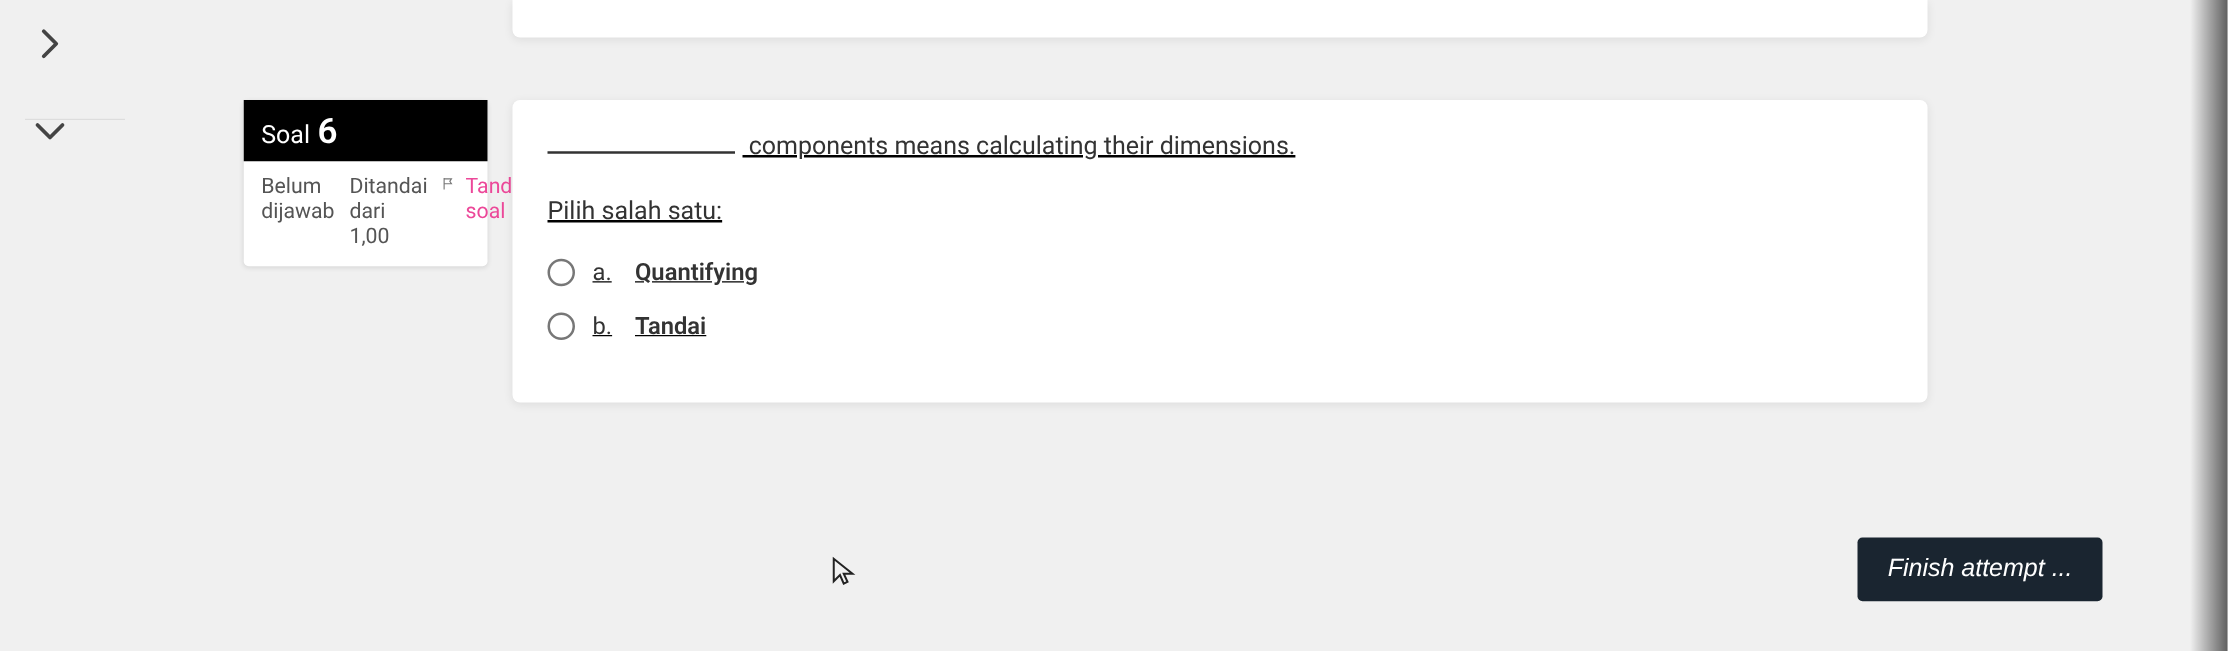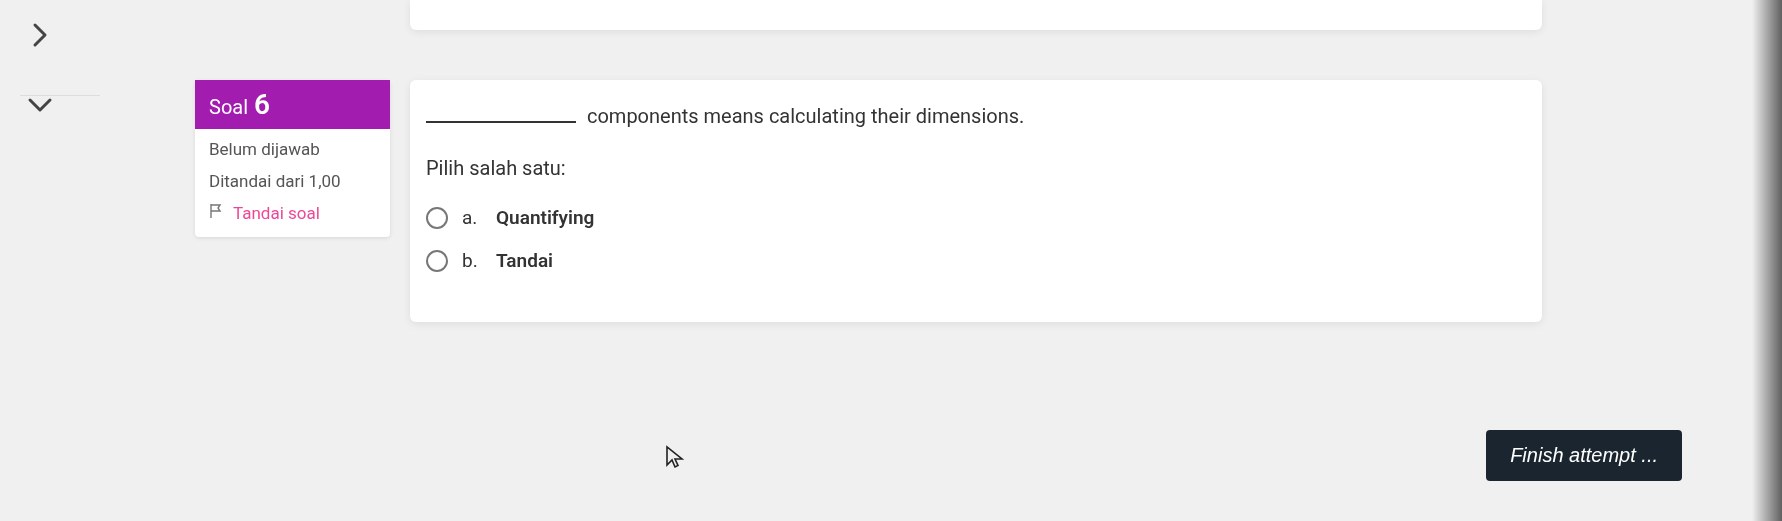--- a/index.html
+++ b/index.html
@@ -53,38 +53,38 @@
     .question-info {
       position: absolute;
       left: 195px;
       top: 80px;
       width: 195px;
       background: #fff;
       border-radius: 4px;
       box-shadow: 0 1px 4px rgba(0,0,0,0.1);
     }
     .question-badge {
-      background: #a21caf;
+      background: #000000;
       color: #fff;
       padding: 8px 14px;
       font-size: 20px;
       display: flex;
       align-items: baseline;
       gap: 6px;
     }
     .question-badge-number {
       font-size: 28px;
       font-weight: 600;
     }
     .question-meta {
       padding: 10px 14px 14px 14px;
       color: #555;
       font-size: 17px;
       display: flex;
-      flex-direction: column;
+      flex-direction: row;
       gap: 12px;
     }
     .flag-link {
       display: flex;
       align-items: flex-start;
       gap: 8px;
       color: #ec4899;
       cursor: pointer;
     }
     .flag-icon {
@@ -92,21 +92,22 @@
       height: 16px;
     }
     .question-card {
       position: absolute;
       left: 410px;
       top: 80px;
       right: 240px;
       background: #fff;
       border-radius: 6px;
       box-shadow: 0 2px 8px rgba(0,0,0,0.08);
-      padding: 24px 28px 40px 16px;
+      padding: 24px 28px 40px 28px;
+      text-decoration: underline;
     }
     .question-text {
       font-size: 20px;
       color: #333;
       margin-bottom: 28px;
     }
     .blank-line {
       display: inline-block;
       border-bottom: 2px solid #333;
       width: 150px;

